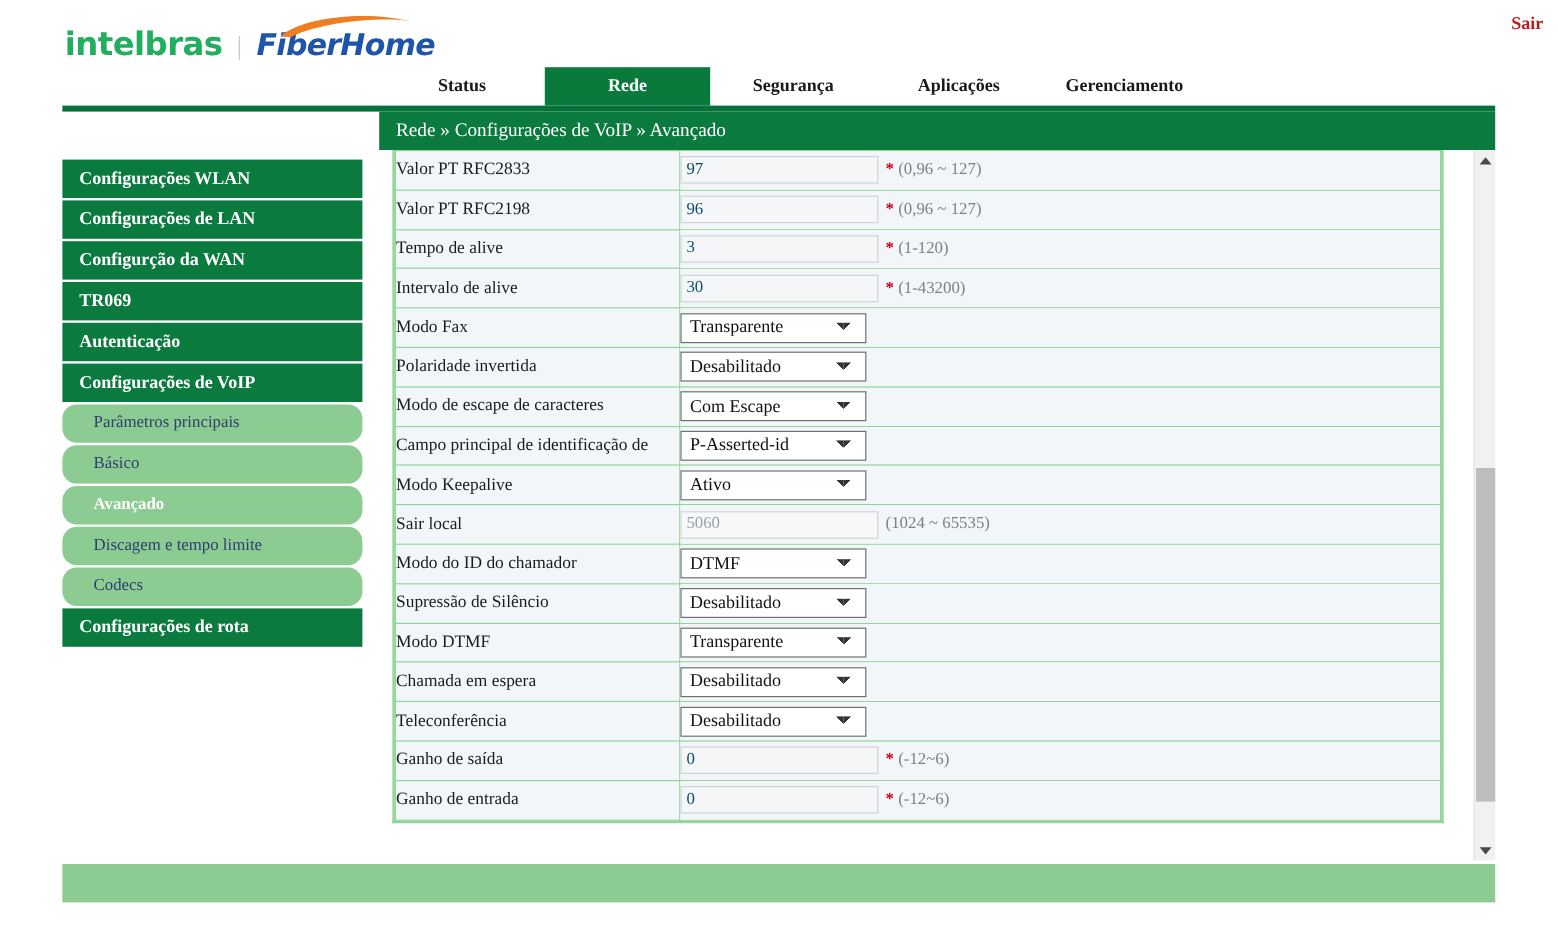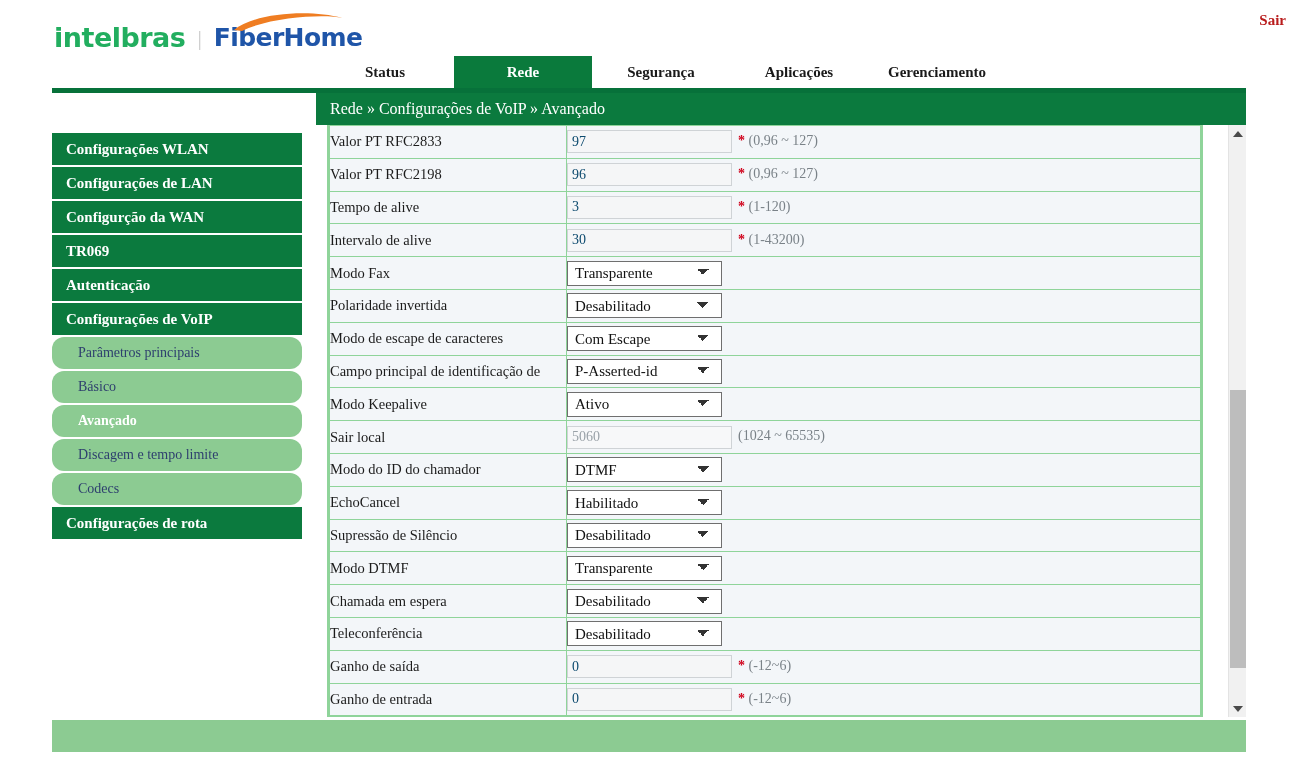--- a/index.html
+++ b/index.html
@@ -20,21 +20,21 @@
   }
   .logo-intelbras {
     font-family:"DejaVu Sans","Liberation Sans",sans-serif;
     font-size:27px; font-weight:700; letter-spacing:-0.5px;
     color:#22ae5f;
   }
   .logo-sep { color:#c9c9c9; font-size:22px; font-weight:300; padding:0 2px; }
   .logo-fiber-wrap { position:relative; }
   .logo-fiberhome {
     font-family:"DejaVu Sans","Liberation Sans",sans-serif;
-    font-size:25px; font-weight:700; 
+    font-size:25px; font-weight:700; font-style:italic;
     color:#1f55a8; letter-spacing:-0.6px;
   }
   .logo-swoosh { position:absolute; left:18px; top:-12px; }
 
   .logout {
     position:absolute; right:12px; top:12px;
     font-family:"Liberation Serif","DejaVu Serif",serif;
     font-size:15px; font-weight:700; color:#b91c1c;
     cursor:pointer; text-decoration:none;
   }
@@ -267,24 +267,20 @@
             </tr>
             <tr>
               <td class="lbl">Sair local</td>
               <td class="val sel-cell"><input type="text" class="txt dim" readonly="readonly" value="5060" style=""><span class="hint"><span>(1024 ~ 65535)</span></span></td>
             </tr>
             <tr>
               <td class="lbl">Modo do ID do chamador</td>
               <td class="val sel-cell"><select class="sel"><option>DTMF</option><option>FSK</option></select></td>
             </tr>
             <tr>
-              <td class="lbl">EchoCancel</td>
-              <td class="val sel-cell"><select class="sel"><option>Habilitado</option><option>Desabilitado</option></select></td>
-            </tr>
-            <tr>
               <td class="lbl">Supressão de Silêncio</td>
               <td class="val sel-cell"><select class="sel"><option>Desabilitado</option><option>Habilitado</option></select></td>
             </tr>
             <tr>
               <td class="lbl">Modo DTMF</td>
               <td class="val sel-cell"><select class="sel"><option>Transparente</option><option>RFC2833</option><option>SIP INFO</option></select></td>
             </tr>
             <tr>
               <td class="lbl">Chamada em espera</td>
               <td class="val sel-cell"><select class="sel"><option>Desabilitado</option><option>Habilitado</option></select></td>

